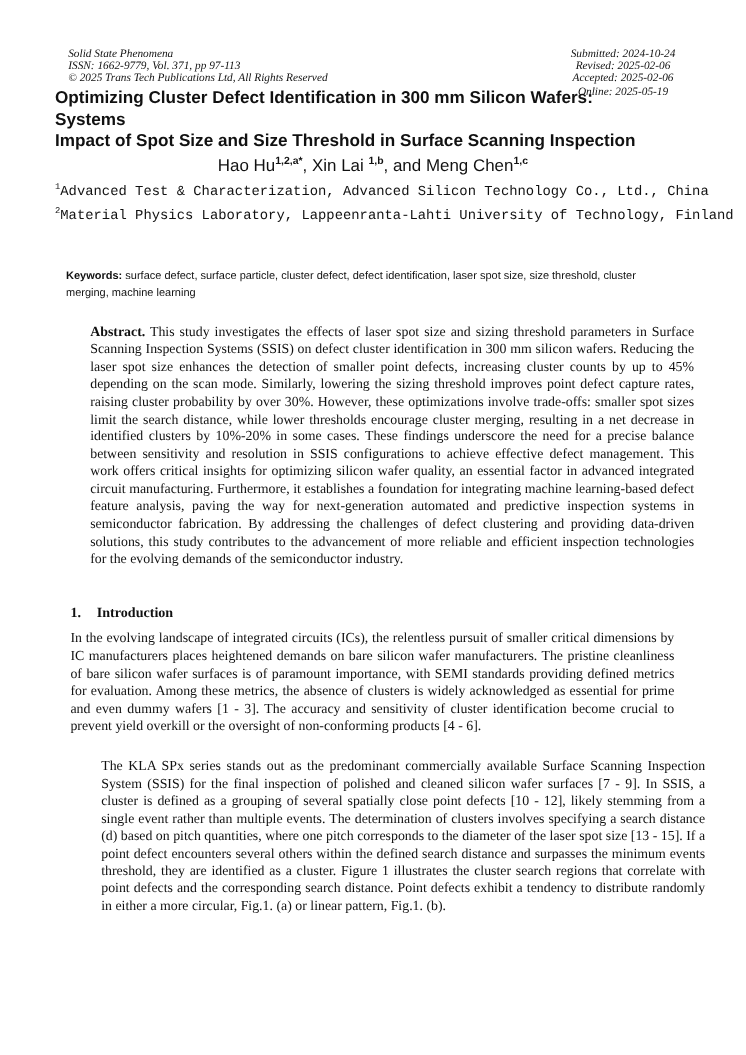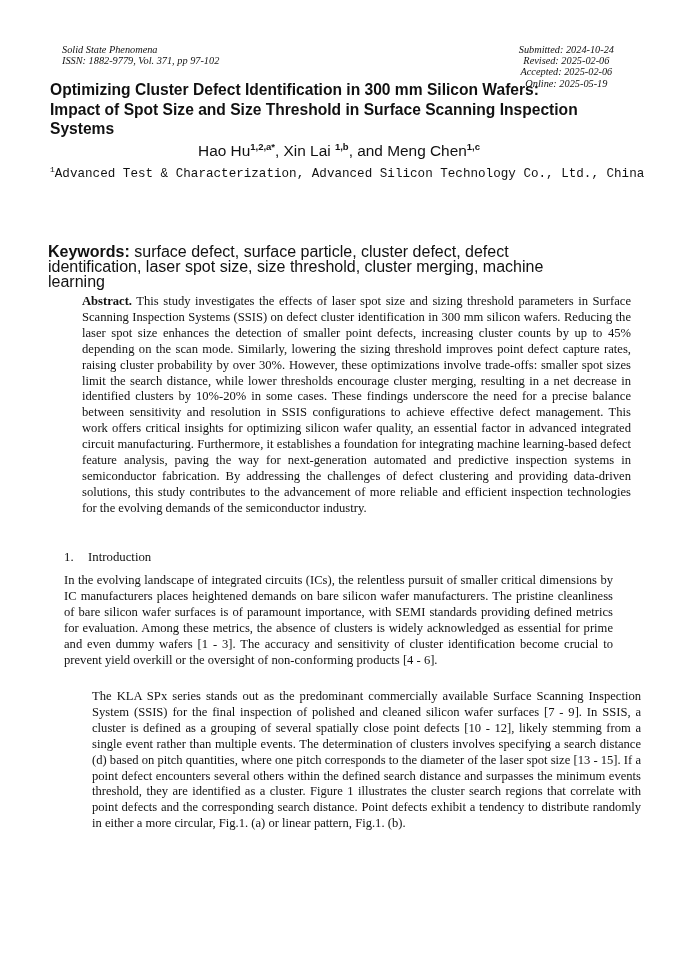--- a/index.html
+++ b/index.html
@@ -15,62 +15,66 @@
 
   .authors { position: absolute; left: 50px; width: 578px; top: 141px; text-align: center; font-family: "Liberation Sans", sans-serif; font-size: 15.4px; line-height: 20px; }
   .authors sup { font-size: 9.5px; vertical-align: 6px; line-height: 0; font-weight: bold; }
 
   .affil { position: absolute; left: 50px; width: 578px; text-align: center; font-family: Liberation Mono, monospace; font-size: 12.6px; line-height: 16px; white-space: nowrap; }
   .affil sup { font-size: 8px; vertical-align: 5px; line-height: 0; }
   .affil-1 { top: 166px; }
   .affil-2 { top: 188px; }
   .emails { top: 209px; font-size: 12.1px; }
 
-  .keywords { position: absolute; left: 48px; width: 549px; top: 244px; font-family: "Liberation Sans", sans-serif; font-size: 16px; line-height: 15px; }
+  .keywords { position: absolute; left: 60px; width: 549px; top: 244px; font-family: "Liberation Sans", sans-serif; font-size: 10px; line-height: 15px; }
   .keywords b { font-weight: bold; }
 
   .body-p { position: absolute; left: 64px; width: 549px; font-family: "Liberation Serif", serif; font-size: 12.6px; line-height: 15.9px; text-align: justify; color: #111; }
   .abstract { top: 294px; margin-left: 18px; }
   .abstract b { font-weight: bold; }
 
-  .section { position: absolute; left: 64px; top: 549px; font-family: "Liberation Serif", serif; font-weight: normal; font-size: 12.8px; line-height: 16px; }
+  .section { position: absolute; left: 64px; top: 549px; font-family: "Liberation Serif", serif; font-weight: bold; font-size: 12.8px; line-height: 16px; }
   .section .num { display: inline-block; width: 24px; }
 
   .intro-1 { top: 573px; }
   .intro-2 { top: 689px; margin-left: 28px; }
 </style>
 </head>
 <body>
 
 <div class="page">
 
   <div class="hdr hdr-left">
     <div>Solid State Phenomena</div>
-    <div>ISSN: 1882-9779, Vol. 371, pp 97-102</div>
+    <div>ISSN: 1662-9779, Vol. 371, pp 97-113</div>
+    <div>© 2025 Trans Tech Publications Ltd, All Rights Reserved</div>
   </div>
 
   <div class="hdr hdr-right">
     <div>Submitted: 2024-10-24</div>
     <div>Revised: 2025-02-06</div>
     <div>Accepted: 2025-02-06</div>
     <div>Online: 2025-05-19</div>
   </div>
 
   <div class="title">
     <div>Optimizing Cluster Defect Identification in 300 mm Silicon Wafers:</div>
+    <div>Systems</div>
     <div>Impact of Spot Size and Size Threshold in Surface Scanning Inspection</div>
-    <div>Systems</div>
   </div>
 
   <div class="authors">
     <span>Hao Hu</span><sup>1,2,a*</sup><span>, </span><span>Xin Lai </span><sup>1,b</sup><span>, and </span><span>Meng Chen</span><sup>1,c</sup>
   </div>
 
   <div class="affil affil-1">
     <sup>1</sup><span>Advanced Test &amp; Characterization, Advanced Silicon Technology Co., Ltd., China</span>
+  </div>
+  <div class="affil affil-2">
+    <sup>2</sup><span>Material Physics Laboratory, Lappeenranta-Lahti University of Technology, Finland</span>
   </div>
 
 
   <div class="keywords"><b>Keywords:</b><span> surface defect, surface particle, cluster defect, defect identification, laser spot size, size threshold, cluster merging, machine learning</span></div>
 
   <div class="body-p abstract"><b>Abstract.</b><span> This study investigates the effects of laser spot size and sizing threshold parameters in Surface Scanning Inspection Systems (SSIS) on defect cluster identification in 300 mm silicon wafers. Reducing the laser spot size enhances the detection of smaller point defects, increasing cluster counts by up to 45% depending on the scan mode. Similarly, lowering the sizing threshold improves point defect capture rates, raising cluster probability by over 30%. However, these optimizations involve trade-offs: smaller spot sizes limit the search distance, while lower thresholds encourage cluster merging, resulting in a net decrease in identified clusters by 10%-20% in some cases. These findings underscore the need for a precise balance between sensitivity and resolution in SSIS configurations to achieve effective defect management. This work offers critical insights for optimizing silicon wafer quality, an essential factor in advanced integrated circuit manufacturing. Furthermore, it establishes a foundation for integrating machine learning-based defect feature analysis, paving the way for next-generation automated and predictive inspection systems in semiconductor fabrication. By addressing the challenges of defect clustering and providing data-driven solutions, this study contributes to the advancement of more reliable and efficient inspection technologies for the evolving demands of the semiconductor industry.</span></div>
 
   <div class="section"><span class="num">1.</span><span>Introduction</span></div>
 
   <div class="body-p intro-1">In the evolving landscape of integrated circuits (ICs), the relentless pursuit of smaller critical dimensions by IC manufacturers places heightened demands on bare silicon wafer manufacturers. The pristine cleanliness of bare silicon wafer surfaces is of paramount importance, with SEMI standards providing defined metrics for evaluation. Among these metrics, the absence of clusters is widely acknowledged as essential for prime and even dummy wafers [1 - 3]. The accuracy and sensitivity of cluster identification become crucial to prevent yield overkill or the oversight of non-conforming products [4 - 6].</div>

